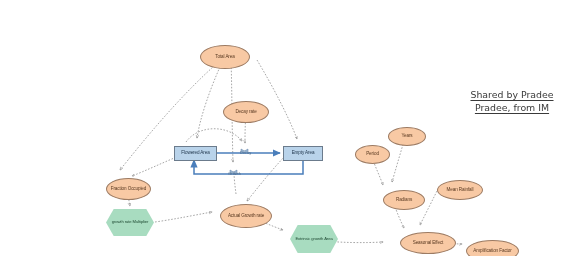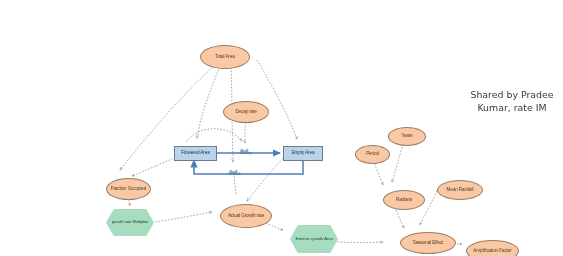--- a/index.html
+++ b/index.html
@@ -77,20 +77,21 @@
     top: 88px;
     width: 108px;
     text-align: center;
     font-family: "DejaVu Sans", sans-serif;
     font-size: 9.4px;
     line-height: 1.42;
     color: #3a3a3a;
     font-weight: 500;
   }
   #attribution span {
+    text-decoration: underline;
     text-underline-offset: 1.5px;
   }
 </style>
 </head>
 <body>
 
 <div id="canvas">
 
   <svg id="edge-layer" viewBox="0 0 563 256">
     <defs>
@@ -212,16 +213,16 @@
 
   <div class="valve-label" style="left:240px; top:150px;">
     <span>Decay</span>
   </div>
   <div class="valve-label" style="left:228px; top:171px;">
     <span>Growth</span>
   </div>
 
   <div id="attribution">
     <span>Shared by Pradee</span><br>
-    <span>Kumar, rate IM</span><br>
+    <span>Pradee, from IM</span><br>
   </div>
 
 </div>
 
 </body></html>

